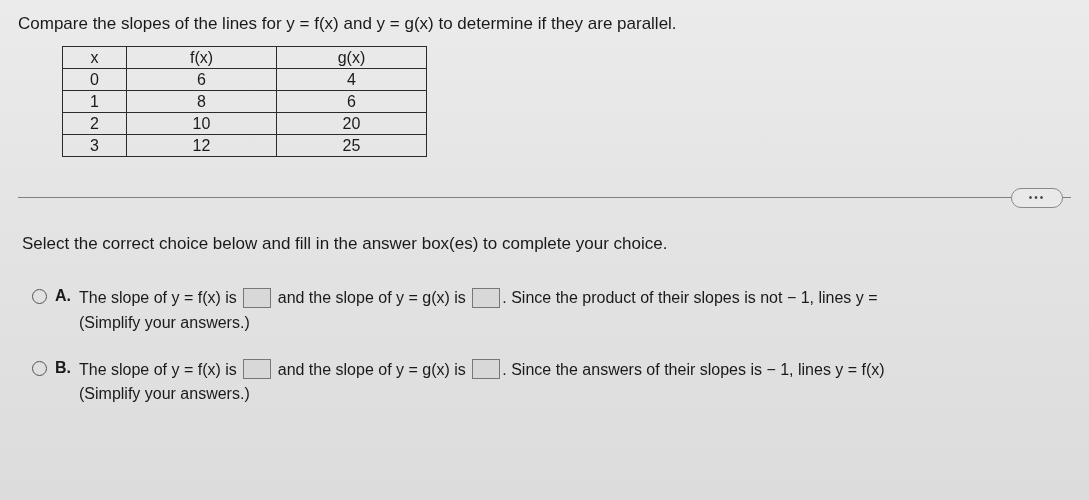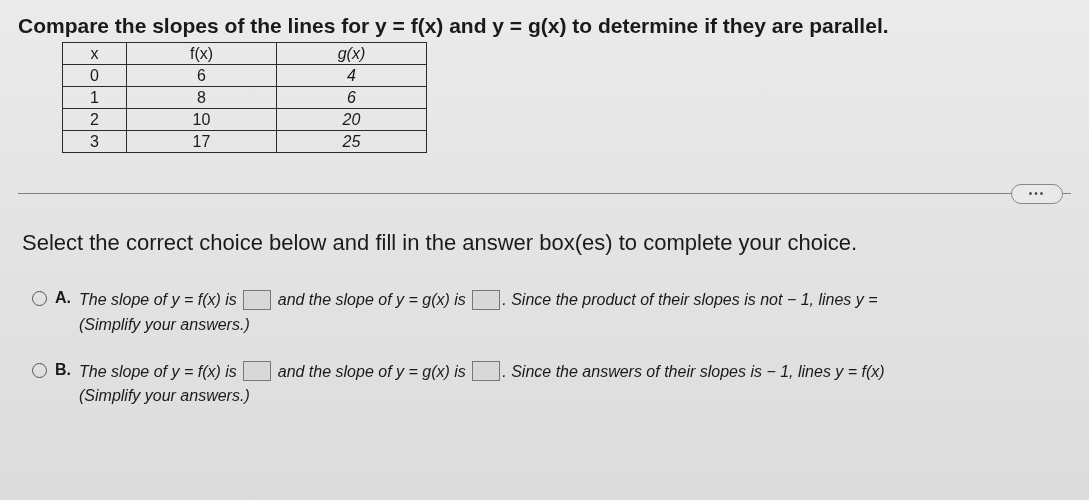--- a/index.html
+++ b/index.html
@@ -8,40 +8,39 @@
       font-size: 16px;
       color: #1a1a1a;
       background: linear-gradient(to bottom, #ebebeb, #e3e3e3 50%, #dcdcdc);
       width: 1089px;
       height: 500px;
       padding: 14px 18px;
       position: relative;
       overflow: hidden;
     }
     .prompt {
-      font-size: 21px;
-      margin-bottom: 4px;
-      font-weight: bold;
+      font-size: 17px;
+      margin-bottom: 12px;
     }
     .data-table {
       border-collapse: collapse;
       margin-left: 44px;
       margin-bottom: 18px;
     }
     .data-table th, .data-table td {
       border: 1px solid #2b2b2b;
       text-align: center;
       font-weight: normal;
       font-size: 16px;
       padding: 1px 0;
       height: 22px;
     }
     .data-table .col-x { width: 64px; }
     .data-table .col-f { width: 150px; }
-    .data-table .col-g { width: 150px; font-style: italic; }
+    .data-table .col-g { width: 150px; }
     .divider-row {
       position: relative;
       display: flex;
       align-items: center;
       margin: 40px 0 36px 0;
     }
     .divider-line {
       border: none;
       border-top: 1px solid #808080;
       flex: 1;
@@ -56,21 +55,21 @@
       height: 20px;
       display: flex;
       align-items: center;
       justify-content: center;
       font-size: 10px;
       letter-spacing: 2px;
       color: #444;
       cursor: pointer;
     }
     .instruction {
-      font-size: 22px;
+      font-size: 17px;
       margin-bottom: 32px;
       margin-left: 4px;
     }
     .choice {
       display: flex;
       align-items: flex-start;
       margin-left: 14px;
       margin-bottom: 22px;
     }
     .radio {
@@ -89,21 +88,20 @@
       margin-left: 8px;
       margin-right: 8px;
       flex-shrink: 0;
       font-size: 16px;
       padding-top: 1px;
     }
     .choice-body {
       font-size: 16px;
       line-height: 1.55;
       white-space: nowrap;
-      font-style: italic;
     }
     .answer-box {
       display: inline-block;
       width: 28px;
       height: 20px;
       border: 1px solid #777;
       background: #d8d8d8;
       vertical-align: middle;
       margin: 0 2px 2px 2px;
     }
@@ -130,21 +128,21 @@
     <td class="col-f">8</td>
     <td class="col-g">6</td>
   </tr>
   <tr>
     <td class="col-x">2</td>
     <td class="col-f">10</td>
     <td class="col-g">20</td>
   </tr>
   <tr>
     <td class="col-x">3</td>
-    <td class="col-f">17</td>
+    <td class="col-f">12</td>
     <td class="col-g">25</td>
   </tr>
 </tbody>
   </table>
 
 <div class="divider-row">
   <hr class="divider-line">
   <div class="more-pill">
     <span>•••</span>
   </div>

